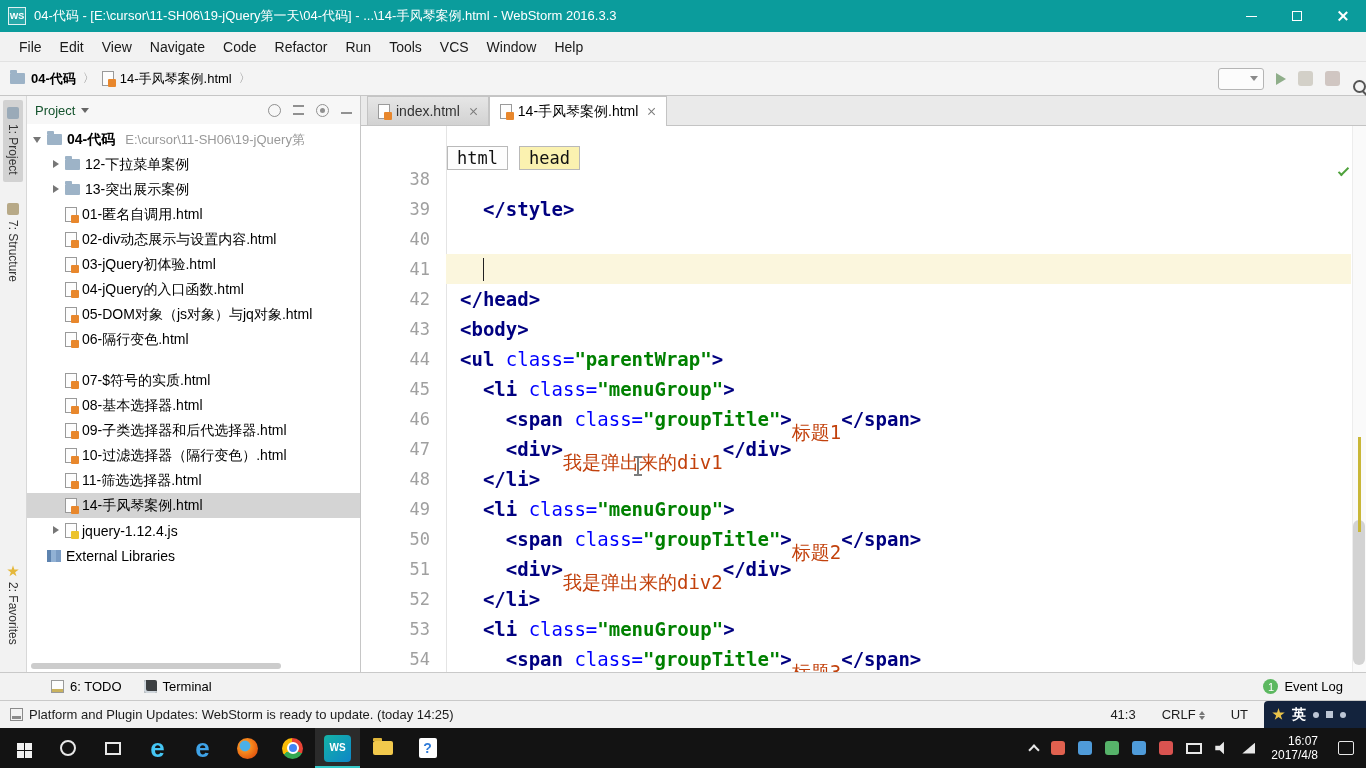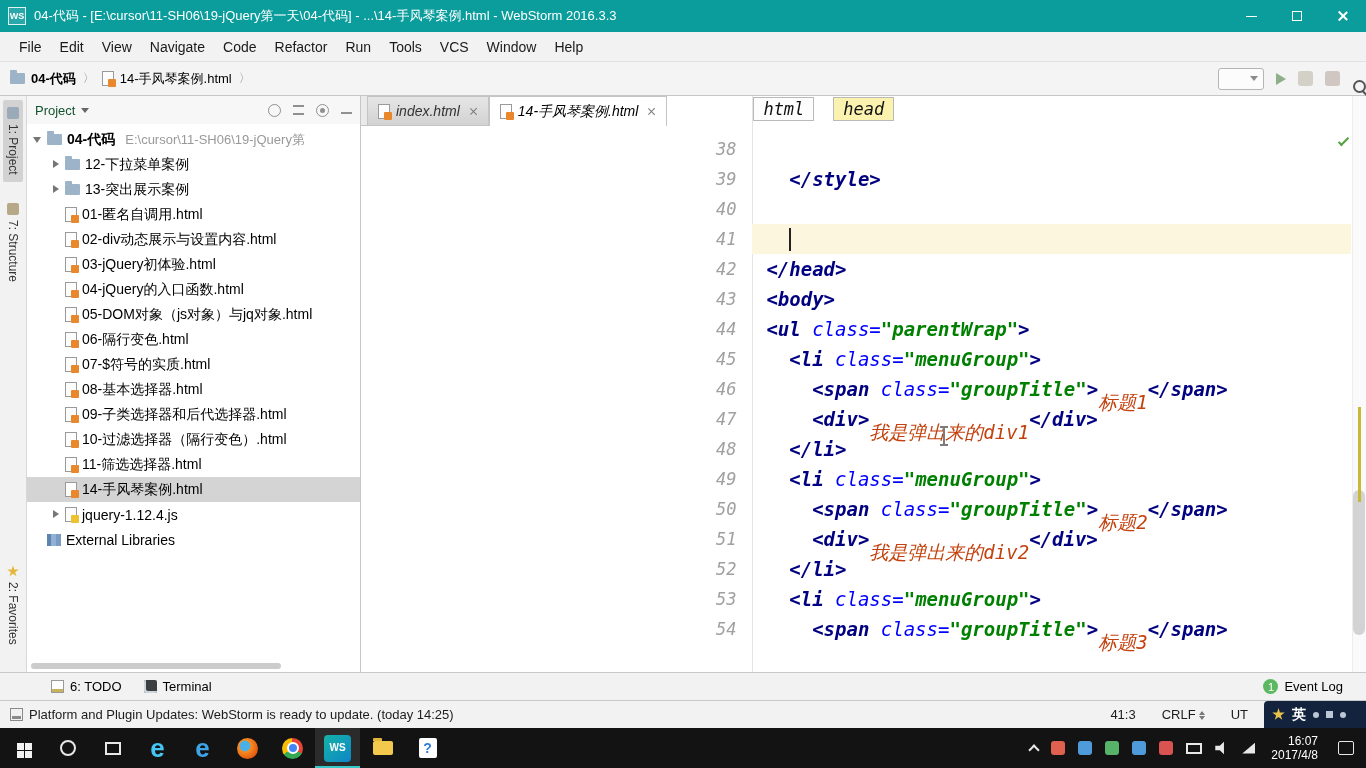--- a/index.html
+++ b/index.html
@@ -99,38 +99,38 @@
     background:#ecc32e; border-radius:1px; }
   .icon-lib { width:14px; height:12px; background:#7a9cc4;
     box-shadow:inset 4px 0 0 #5d83af, inset 9px 0 0 #91b1d4; }
   .tree-label { color:#000; }
   .tree-label.bold { font-weight:bold; }
   .tree-hint { color:#999; margin-left:5px; font-size:13px; overflow:hidden; }
   .pp-hscroll { position:absolute; bottom:3px; left:4px; width:250px; height:6px;
     background:#cccccc; border-radius:3px; }
 
   
-  .editor { flex:1; display:flex; position:relative; background:#fff; min-width:0;font-style:italic; }
+  .editor { flex:1; display:flex; flex-direction:column; position:relative; background:#fff; min-width:0; }
   .tabbar { height:30px; background:#eaeaea; border-bottom:1px solid #c4c4c4;
     display:flex; align-items:flex-end; padding-left:6px; flex:none; }
   .ed-tab { height:29px; display:flex; align-items:center; gap:6px; padding:0 10px;
     font-size:14px; color:#333; background:linear-gradient(#e6e6e6,#d2d2d2);
     border:1px solid #c4c4c4; border-bottom:none; }
   .ed-tab.active { background:#fff; color:#000; height:30px; margin-bottom:-1px; }
   .mini-icon { position:relative; flex:none; }
   .tab-close { width:9px; height:9px; position:relative; margin-left:3px; }
   .tab-close::before,.tab-close::after { content:""; position:absolute; left:4px; top:0;
     width:1.4px; height:9px; background:#7a7a7a; }
   .tab-close::before { transform:rotate(45deg); }
   .tab-close::after { transform:rotate(-45deg); }
 
   .editor-body { flex:1; position:relative; overflow:hidden;
     font-family:"DejaVu Sans Mono","Liberation Mono",monospace; }
   .gutter-line { position:absolute; left:85px; top:0; bottom:0; width:1px; background:#e4e4e4; }
-  .tag-breadcrumbs { position:absolute; top:1px; left:86px; display:flex; gap:19px; z-index:5; }
+  .tag-breadcrumbs { position:absolute; top:20px; left:86px; display:flex; gap:11px; z-index:5; }
   .tag-crumb { font-size:17px; padding:1px 9px; border:1px solid #b9b9b9; background:#fdfdfd; color:#111; }
   .tag-crumb.current { background:#fbf2b0; }
   .code-lines { position:absolute; top:38px; left:0; right:15px; }
   .code-row { display:flex; height:30px; align-items:center; font-size:19px; }
   .ln { width:85px; flex:none; align-self:stretch; display:flex; align-items:center;
     justify-content:flex-end; padding-right:16px; color:#a0a0a0; font-size:17px; }
   .code-text { white-space:pre; padding-left:14px; flex:1; align-self:stretch;
     display:flex; align-items:center; }
   .code-row.current .code-text { background:var(--caret-row); }
   .tok-tag  { color:var(--tok-tag); font-weight:bold; }
@@ -352,21 +352,21 @@
           <div class="tree-row" data-name="tree-item" style="padding-left: 24px;">
             <div class="tree-arrow" data-name="expand-arrow-icon"></div>
             <div class="tree-ico icon-html" data-name="html-icon"></div>
             <div class="tree-label" data-name="tree-item-label">05-DOM对象（js对象）与jq对象.html</div>
           </div>
           <div class="tree-row" data-name="tree-item" style="padding-left: 24px;">
             <div class="tree-arrow" data-name="expand-arrow-icon"></div>
             <div class="tree-ico icon-html" data-name="html-icon"></div>
             <div class="tree-label" data-name="tree-item-label">06-隔行变色.html</div>
           </div>
-          <div class="tree-row" data-name="tree-item" style="padding-left: 24px;">
+          <div class="tree-row" data-name="tree-item" style="padding-left: 24px; margin-top: 16px;">
             <div class="tree-arrow" data-name="expand-arrow-icon"></div>
             <div class="tree-ico icon-html" data-name="html-icon"></div>
             <div class="tree-label" data-name="tree-item-label">07-$符号的实质.html</div>
           </div>
           <div class="tree-row" data-name="tree-item" style="padding-left: 24px;">
             <div class="tree-arrow" data-name="expand-arrow-icon"></div>
             <div class="tree-ico icon-html" data-name="html-icon"></div>
             <div class="tree-label" data-name="tree-item-label">08-基本选择器.html</div>
           </div>
           <div class="tree-row" data-name="tree-item" style="padding-left: 24px;">

